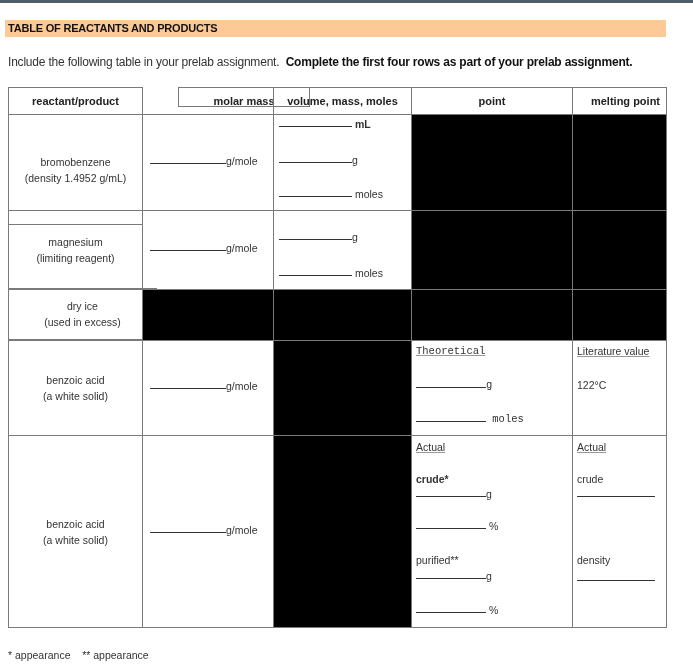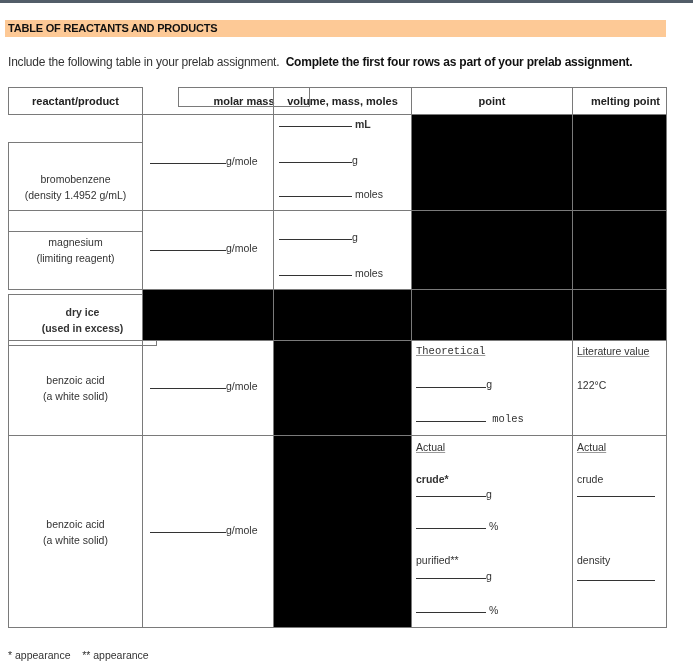--- a/index.html
+++ b/index.html
@@ -51,21 +51,21 @@
 </div>
 
 <div>
 
   <div class="cell hdr" style="left:8px;top:87px;width:135px;height:28px;">reactant/product</div>
   <div class="cell hdr" style="left:154px;top:87px;width:132px;height:20px;margin-left:24px;">molar mass</div>
   <div class="cell hdr" style="left:273px;top:87px;width:139px;height:28px;">volume, mass, moles</div>
   <div class="cell hdr" style="left:411px;top:87px;width:162px;height:28px;">point</div>
   <div class="cell hdr" style="left:572px;top:87px;width:95px;height:28px;padding-left:12px;">melting point</div>
 
-  <div class="cell" style="left:8px;top:114px;width:135px;height:90px;margin-top:28px;">
+  <div class="cell" style="left:8px;top:114px;width:135px;height:111px;">
     <div class="center-text">
       <span>bromobenzene</span>
       <span>(density 1.4952  g/mL)</span>
     </div>
   </div>
   <div class="cell" style="left:142px;top:114px;width:132px;height:97px;">
     <div class="blank" style="left:7px;top:40px;"><span class="line" style="width:76px;"></span><span>g/mole</span></div>
   </div>
   <div class="cell" style="left:273px;top:114px;width:139px;height:97px;">
     <div class="blank" style="left:5px;top:3px;font-weight:bold;"><span class="line" style="width:73px;"></span> <span>mL</span></div>
@@ -84,21 +84,21 @@
   <div class="cell" style="left:142px;top:210px;width:132px;height:80px;">
     <div class="blank" style="left:7px;top:31px;"><span class="line" style="width:76px;"></span><span>g/mole</span></div>
   </div>
   <div class="cell" style="left:273px;top:210px;width:139px;height:80px;">
     <div class="blank" style="left:5px;top:20px;"><span class="line" style="width:73px;"></span><span>g</span></div>
     <div class="blank" style="left:5px;top:56px;"><span class="line" style="width:73px;"></span> <span>moles</span></div>
   </div>
   <div class="cell black" style="left:411px;top:210px;width:162px;height:80px;"></div>
   <div class="cell black" style="left:572px;top:210px;width:95px;height:80px;"></div>
 
-  <div class="cell" style="left:8px;top:294px;width:149px;height:52px;font-weight:bold;">
+  <div class="cell" style="left:8px;top:288px;width:149px;height:52px;">
     <div class="center-text">
       <span>dry ice</span>
       <span>(used in excess)</span>
     </div>
   </div>
   <div class="cell black" style="left:142px;top:289px;width:132px;height:52px;"></div>
   <div class="cell black" style="left:273px;top:289px;width:139px;height:52px;"></div>
   <div class="cell black" style="left:411px;top:289px;width:162px;height:52px;"></div>
   <div class="cell black" style="left:572px;top:289px;width:95px;height:52px;"></div>
 

